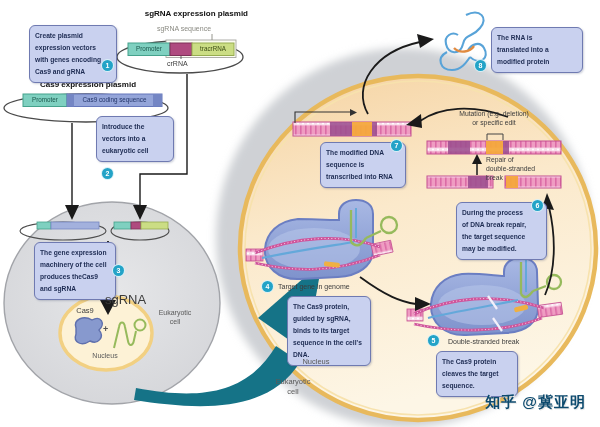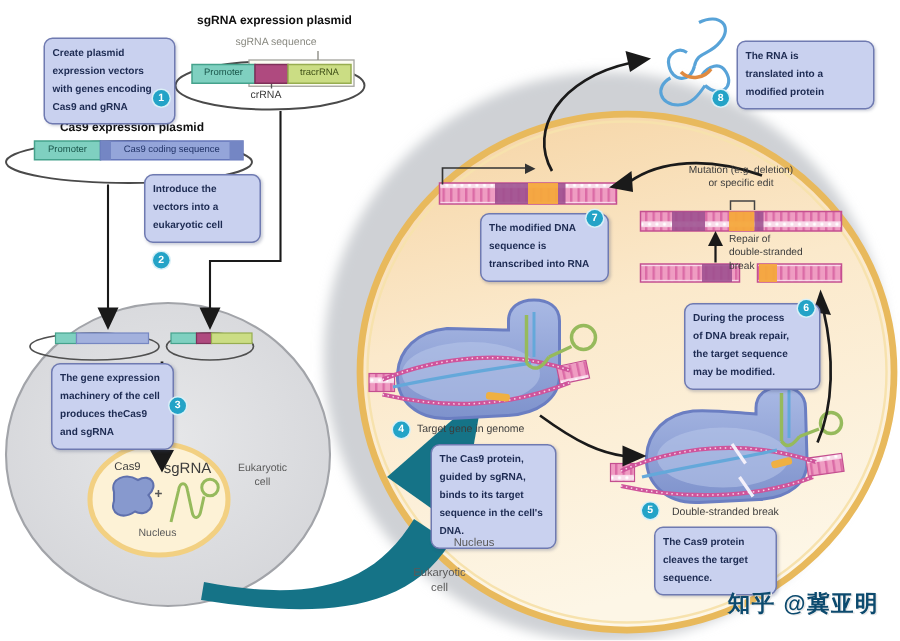--- a/index.html
+++ b/index.html
@@ -204,21 +204,21 @@
     <path d="M466,15 C480,8 489,18 480,28 C473,37 465,34 463,44"></path>
     <path d="M463,44 C460,56 448,54 446,44 C444,36 452,31 458,35"></path>
     <path d="M447,52 C436,58 440,70 452,70 C461,70 466,63 470,57"></path>
     <path d="M470,57 C480,66 490,58 484,48 C480,41 472,44 468,50"></path>
     <path d="M454,48 C460,54 470,52 474,46" stroke="#e08a40" stroke-width="2.4"></path>
   </g>
 </svg>
 
 <div class="ov">
 
-  <div class="ttl" style="left:118px;top:9px;width:130px;">sgRNA expression plasmid</div>
+  <div class="ttl" style="left:118px;top:9px;width:130px;text-align:right;">sgRNA expression plasmid</div>
   <div class="lbl ctr" style="left:140px;top:24px;width:88px;color:#8a8a82;">sgRNA sequence</div>
   <div class="barlbl" style="left:128px;top:46px;width:42px;color:#1a564b;">Promoter</div>
   <div class="barlbl" style="left:192px;top:46px;width:42px;color:#3c4c14;">tracrRNA</div>
   <div class="lbl" style="left:167px;top:59px;">crRNA</div>
 
   <div class="ttl" style="left:28px;top:80px;width:120px;">Cas9 expression plasmid</div>
   <div class="barlbl" style="left:23px;top:97px;width:44px;color:#1a564b;">Promoter</div>
   <div class="barlbl" style="left:67px;top:97px;width:95px;color:#223468;">Cas9 coding sequence</div>
 
   <div class="box" style="left:29px;top:25px;width:76px;">Create plasmid
@@ -255,21 +255,21 @@
   <div class="badge" style="left:102px;top:168px;">2</div>
   <div class="badge" style="left:113px;top:265px;">3</div>
   <div class="badge" style="left:262px;top:281px;">4</div>
   <div class="badge" style="left:428px;top:335px;">5</div>
   <div class="badge" style="left:532px;top:200px;">6</div>
   <div class="badge" style="left:391px;top:140px;">7</div>
   <div class="badge" style="left:475px;top:60px;">8</div>
 
   <div class="lbl ctr" style="left:70px;top:306px;width:30px;font-size:7.5px;">Cas9</div>
   <div class="lbl" style="left:103px;top:324px;font-size:9px;font-weight:bold;color:#555;">+</div>
-  <div class="lbl ctr" style="left:105px;top:306px;width:40px;font-size:10px;">sgRNA</div>
+  <div class="lbl ctr" style="left:105px;top:292px;width:40px;font-size:13px;">sgRNA</div>
   <div class="lbl ctr" style="left:85px;top:351px;width:40px;color:#5a5a5a;">Nucleus</div>
   <div class="lbl ctr" style="left:154px;top:308px;width:42px;color:#5a5a5a;">Eukaryotic
 cell</div>
 
   <div class="lbl ctr" style="left:295px;top:357px;width:42px;font-size:7.5px;color:#5a5a5a;">Nucleus</div>
   <div class="lbl ctr" style="left:260px;top:377px;width:42px;font-size:7.5px;color:#5a5a5a;margin-left:12px;">Eukaryotic
 cell</div>
   <div class="lbl" style="left:278px;top:282px;">Target gene in genome</div>
   <div class="lbl" style="left:448px;top:337px;">Double-stranded break</div>
   <div class="lbl ctr" style="left:450px;top:110px;width:88px;font-size:6.8px;">Mutation (e.g. deletion)

